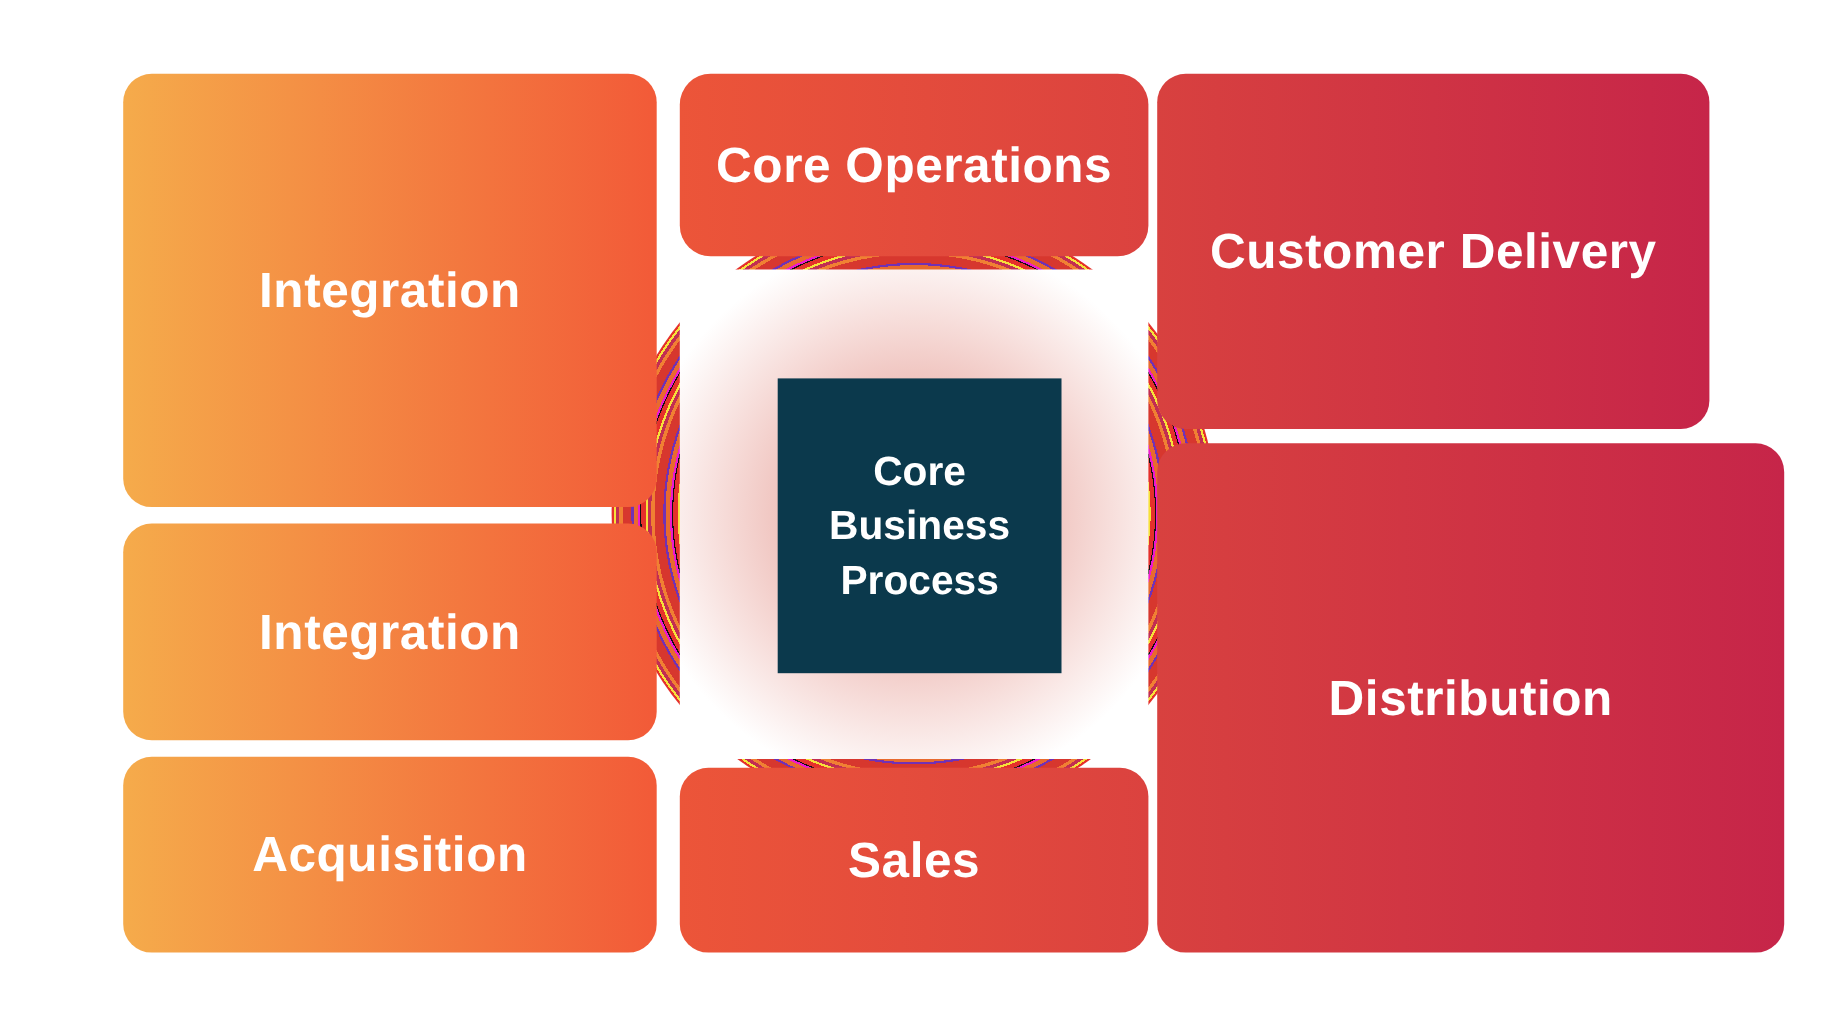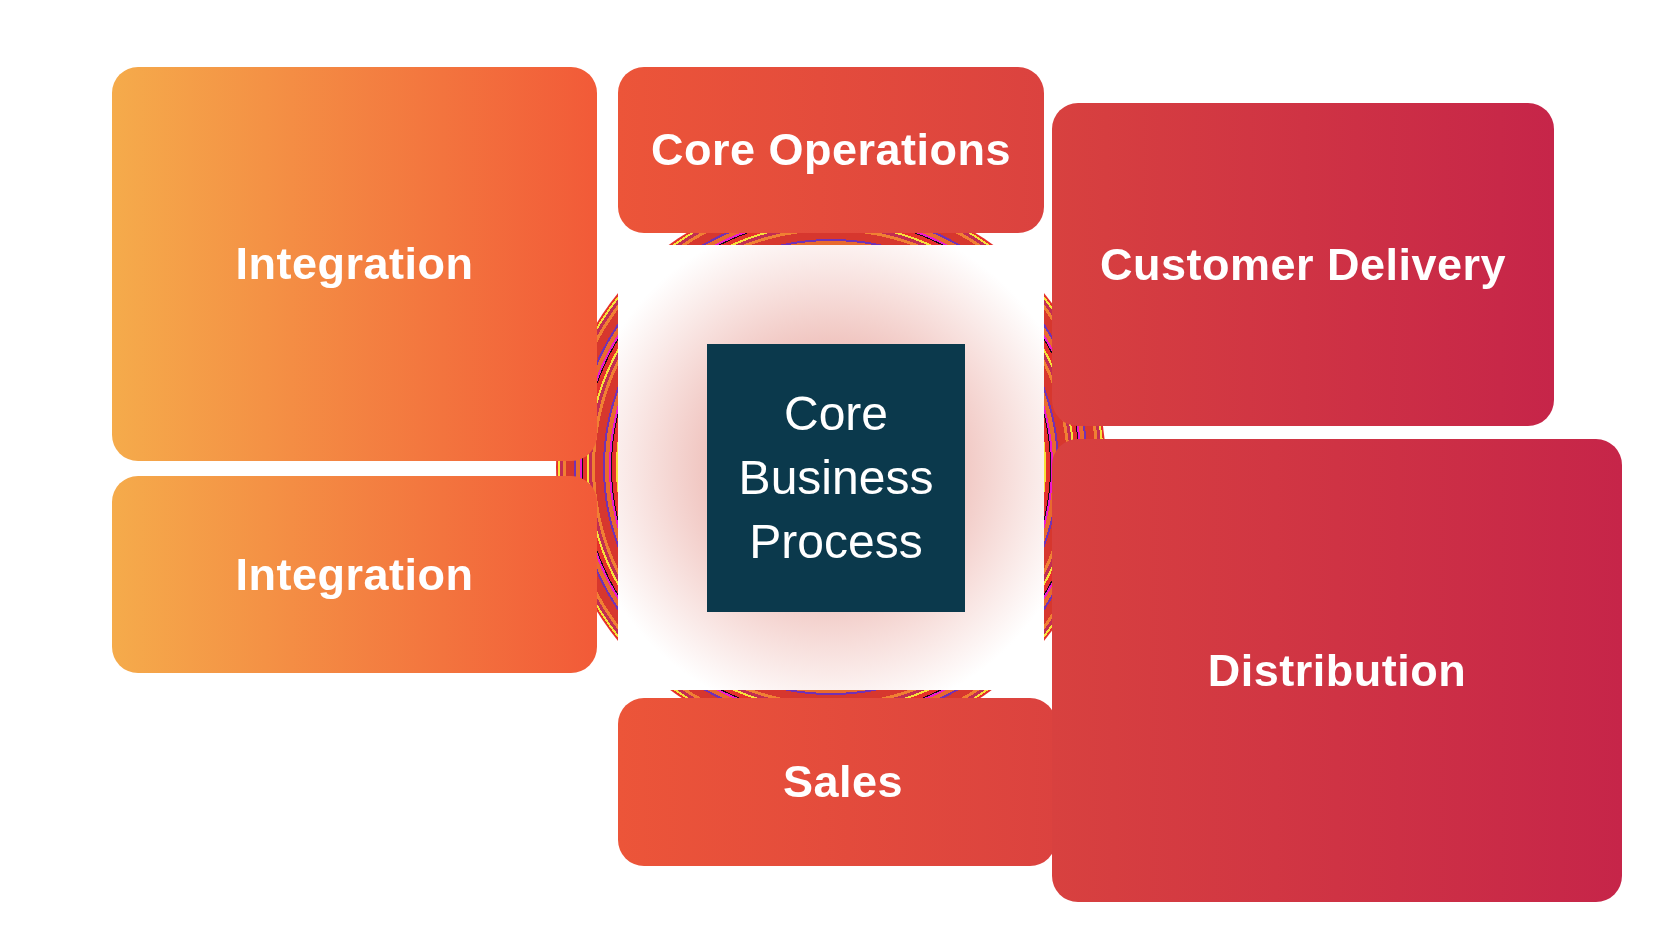--- a/index.html
+++ b/index.html
@@ -25,27 +25,27 @@
     font-size: 45px;
     letter-spacing: 0.5px;
     text-align: center;
     white-space: nowrap;
   }
   
   .grad-orange { background: linear-gradient(90deg, #f5ab4b 0%, #f25a38 100%); }
   
   .grad-red-orange { background: linear-gradient(90deg, #ec5539 0%, #db423f 100%); }
   
-  .grad-crimson { background: linear-gradient(90deg, #d8413f 0%, #c62549 100%); margin-top: 36px; }
+  .grad-crimson { background: linear-gradient(90deg, #d8413f 0%, #c62549 100%); }
 
   .block-integration      { left: 112px; top:  67px; width: 485px; height: 394px; align-items: center; }
   .block-production       { left: 112px; top: 476px; width: 485px; height: 197px; }
   .block-acquisition      { left: 112px; top: 688px; width: 485px; height: 178px; }
-  .block-core-operations  { left: 618px; top:  67px; width: 426px; height: 166px; }
-  .block-sales            { left: 618px; top: 698px; width: 426px; height: 168px; padding-left: 12px; }
+  .block-core-operations  { left: 618px; top:  67px; width: 426px; height: 166px; border-radius: 28px; }
+  .block-sales            { left: 618px; top: 698px; width: 426px; height: 168px; }
   .block-customer-delivery{ left: 1052px; top:  67px; width: 502px; height: 323px; }
   .block-distribution     { left: 1052px; top: 403px; width: 570px; height: 463px; }
 
   
   .rings {
     position: absolute;
     left: 556px; top: 192px;
     width: 550px; height: 550px;
     border-radius: 50%;
     z-index: 1;
@@ -79,22 +79,22 @@
     left: 707px; top: 344px;
     width: 258px; height: 268px;
     background: #0b394c;
     z-index: 3;
     display: flex;
     align-items: center;
     justify-content: center;
   }
   .core-box .core-label {
     color: #ffffff;
-    font-weight: 400;
-    font-size: 48px;
+    font-weight: 700;
+    font-size: 37px;
     line-height: 1.33;
     text-align: center;
     width: 210px;   
   }
 </style>
 </head>
 <body>
 
 <div class="canvas">
 
@@ -107,20 +107,23 @@
   </div>
 
   <div class="block grad-orange block-integration">
     <span class="label">Integration</span>
   </div>
 
   <div class="block grad-orange block-production">
     <span class="label">Integration</span>
   </div>
 
+  <div class="block grad-orange block-acquisition">
+    <span class="label">Acquisition</span>
+  </div>
 
   <div class="block grad-red-orange block-core-operations">
     <span class="label">Core Operations</span>
   </div>
 
   <div class="block grad-red-orange block-sales">
     <span class="label">Sales</span>
   </div>
 
   <div class="block grad-crimson block-customer-delivery">

